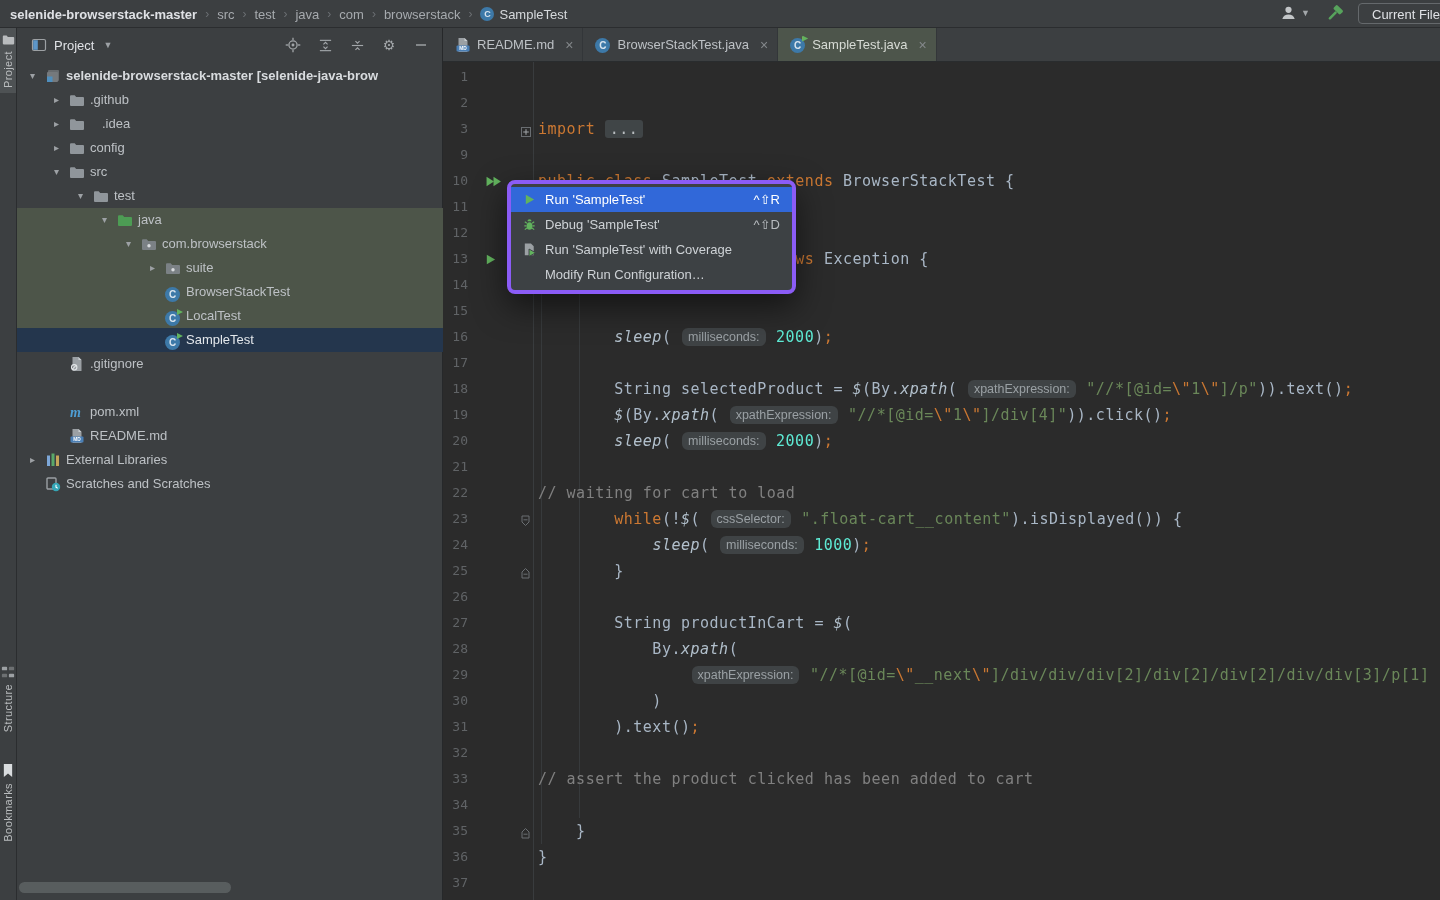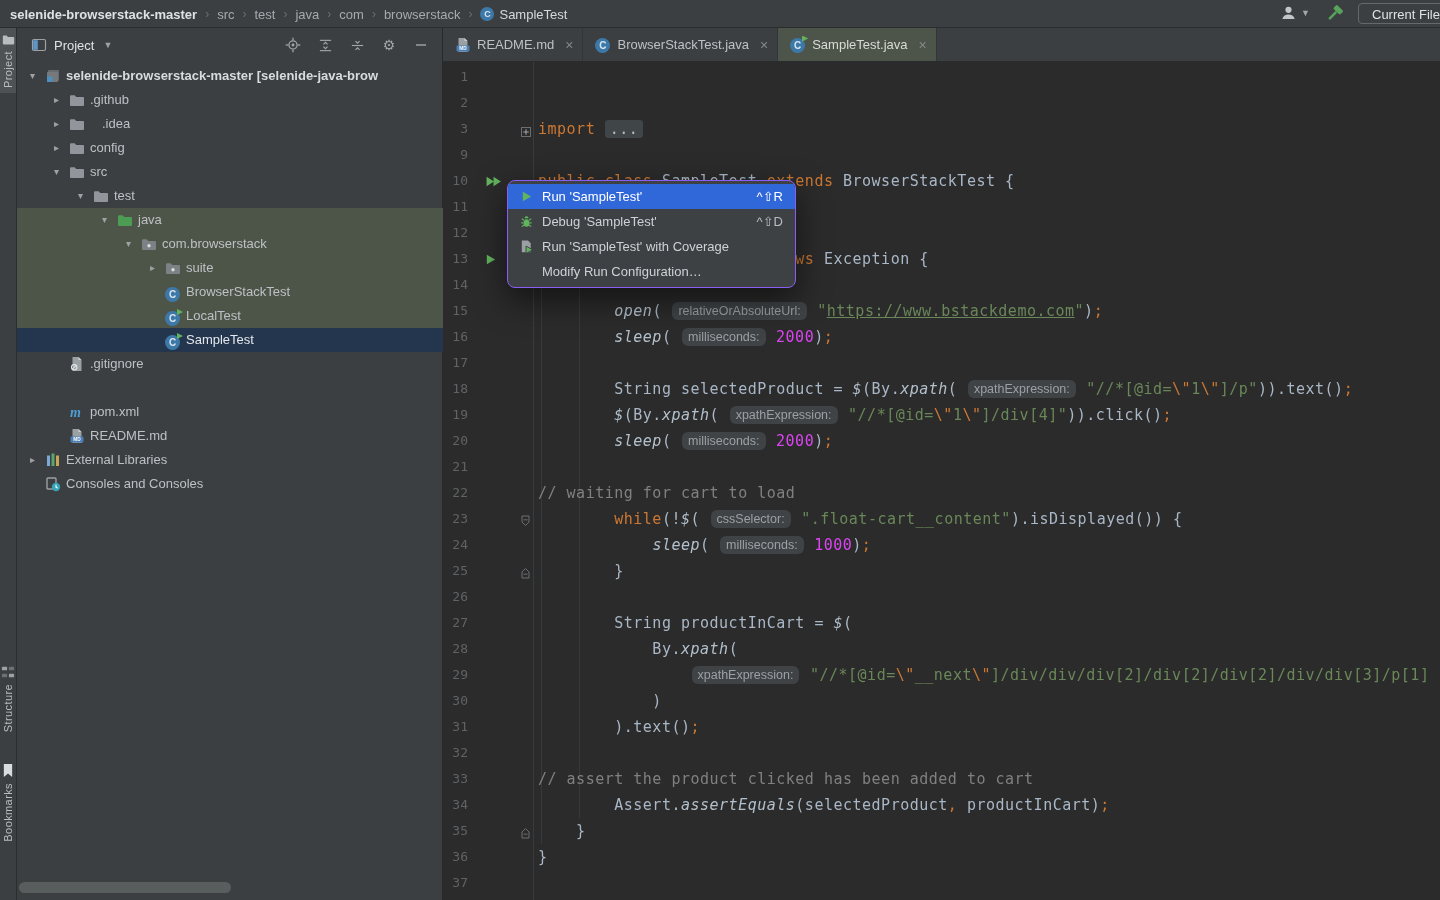--- a/index.html
+++ b/index.html
@@ -46,28 +46,28 @@
   .tab-close{color:#84888b;font-size:14px;margin-left:5px}
   .editor{position:absolute;left:0;top:34px;width:997px;height:838px;background:#2b2b2b;overflow:hidden}
   .gutter-sep{position:absolute;left:90px;top:0;height:838px;width:1px;background:#393c3e}
   .iguide{position:absolute;width:1px;background:#373a3c}
   .crow{position:absolute;left:0;width:997px;height:26px}
   .lnum{position:absolute;left:0;top:0;width:25px;text-align:right;font:13px/26px "DejaVu Sans Mono",monospace;color:#606366}
   .gico{position:absolute;left:41px;top:6px}
   .fmark{position:absolute;left:78px;top:7px}
   .codetext{position:absolute;left:95px;top:0;white-space:pre;font-family:"DejaVu Sans Mono",monospace;
             font-size:15px;letter-spacing:.5px;line-height:26px;color:#a9b7c6}
-  .tk{color:#cc7832}.tp{color:#a9b7c6}.ts{color:#6a8759}.te{color:#cc7832}.tn{color:#d946ef}
+  .tk{color:#cc7832}.tp{color:#a9b7c6}.ts{color:#6a8759}.te{color:#cc7832}.tn{color:#5eead4}
   .tc{color:#808080}.ti{color:#b2c0cc;font-style:italic}.ty{color:#ffc66d}
   .tu{color:#6a8759;text-decoration:underline}
   .th{display:inline-block;background:#3f4345;border-radius:6px;padding:0 6px;margin:0 1px;color:#9aa0a4;
       font-family:"Liberation Sans",sans-serif;font-size:12.5px;letter-spacing:0;line-height:18px;vertical-align:1px}
   .tf{background:#404547;border-radius:3px;padding:0 5px;color:#b9bdc0}
   
-  .menu{position:absolute;left:507px;top:180px;width:289px;background:#3d4144;border:1px solid #8b5cf6;border-radius:8px;
+  .menu{position:absolute;left:507px;top:180px;width:289px;background:#3d4144;border:4px solid #8b5cf6;border-radius:8px;
         box-shadow:0 12px 32px rgba(0,0,0,.55);padding:3px 0;box-sizing:border-box;z-index:50;overflow:hidden}
   .mitem{height:25px;display:flex;align-items:center;padding:0 12px 0 10px;font-size:13px;color:#ced2d6;gap:7px}
   .mitem.selected{background:#3168d9;color:#fff}
   .micon{width:17px;display:flex;justify-content:center;align-items:center}
   .mshort{margin-left:auto;color:#b8bcc0;font-size:13px}
   .mitem.selected .mshort{color:#fff}
   
   .circ{display:inline-flex;width:15px;height:15px;border-radius:50%;background:#3d79a8;color:#d9e4ee;
         font:bold 10px/15px "Liberation Sans",sans-serif;align-items:center;justify-content:center;position:relative}
   .circ.small{width:14px;height:14px;line-height:14px;font-size:9px}
@@ -299,21 +299,21 @@
             <rect x="11" y="3.5" width="3" height="10.5" fill="#c4a55a"></rect>
           </svg></span>
         <span class="tlabel" style="left:49px">External Libraries</span>
       </div>
       <div class="trow" style="top: 408px;">
         <span class="tic" style="left:28px;position:absolute"><svg width="16" height="16" viewBox="0 0 16 16">
             <rect x="2" y="2" width="9" height="11" rx="1" fill="none" stroke="#9ba0a4" stroke-width="1.4"></rect>
             <circle cx="11" cy="11" r="4.2" fill="#35a5b5"></circle>
             <path d="M11 8.8v2.4l1.7 1" stroke="#fff" stroke-width="1.1" fill="none"></path>
           </svg></span>
-        <span class="tlabel" style="left:49px">Consoles and Consoles</span>
+        <span class="tlabel" style="left:49px">Scratches and Scratches</span>
       </div>
     </div>
   <div class="hscroll"></div>
 </div>
 
 <div class="editor-pane">
   <div class="tabbar" id="tabbar">
       <div class="tab">
         <span class="tic" style="position:static"><svg width="16" height="16" viewBox="0 0 16 16">
             <path d="M3.5 1h6l3 3v11h-9z" fill="#9ba0a4"></path>
@@ -377,21 +377,20 @@
           <span class="gico"><svg width="13" height="13" viewBox="0 0 14 14">
               <path d="M3 2l9 5-9 5z" fill="#62b35e"></path>
             </svg></span>
           <span class="codetext"><span class="tp">    </span><span class="tk">public</span><span class="tp"> </span><span class="tk">void</span><span class="tp"> </span><span class="ty">test</span><span class="tp">() </span><span class="tk">throws</span><span class="tp"> Exception {</span></span>
         </div>
         <div class="crow" style="top: 210px;">
           <span class="lnum">14</span>
         </div>
         <div class="crow" style="top: 236px;">
           <span class="lnum">15</span>
-          <span class="codetext"><span class="tp">        </span><span class="ti">open</span><span class="tp">( </span><span class="th">relativeOrAbsoluteUrl:</span><span class="tp"> </span><span class="ts">"</span><span class="tu">https://www.bstackdemo.com</span><span class="ts">"</span><span class="tp">)</span><span class="tk">;</span></span>
         </div>
         <div class="crow" style="top: 262px;">
           <span class="lnum">16</span>
           <span class="codetext"><span class="tp">        </span><span class="ti">sleep</span><span class="tp">( </span><span class="th">milliseconds:</span><span class="tp"> </span><span class="tn">2000</span><span class="tp">)</span><span class="tk">;</span></span>
         </div>
         <div class="crow" style="top: 288px;">
           <span class="lnum">17</span>
         </div>
         <div class="crow" style="top: 314px;">
           <span class="lnum">18</span>
@@ -457,21 +456,20 @@
         </div>
         <div class="crow" style="top: 678px;">
           <span class="lnum">32</span>
         </div>
         <div class="crow" style="top: 704px;">
           <span class="lnum">33</span>
           <span class="codetext"><span class="tc">// assert the product clicked has been added to cart</span></span>
         </div>
         <div class="crow" style="top: 730px;">
           <span class="lnum">34</span>
-          <span class="codetext"><span class="tp">        Assert.</span><span class="ti">assertEquals</span><span class="tp">(selectedProduct</span><span class="tk">,</span><span class="tp"> productInCart)</span><span class="tk">;</span></span>
         </div>
         <div class="crow" style="top: 756px;">
           <span class="lnum">35</span>
           <span class="fmark"><svg width="9" height="12" viewBox="0 0 9 12">
               <path d="M1 11h7V5L4.5 1.5 1 5z" fill="none" stroke="#6a6e72"></path>
               <line x1="2.5" y1="7.2" x2="6.5" y2="7.2" stroke="#6a6e72"></line>
             </svg></span>
           <span class="codetext"><span class="tp">    }</span></span>
         </div>
         <div class="crow" style="top: 782px;">

